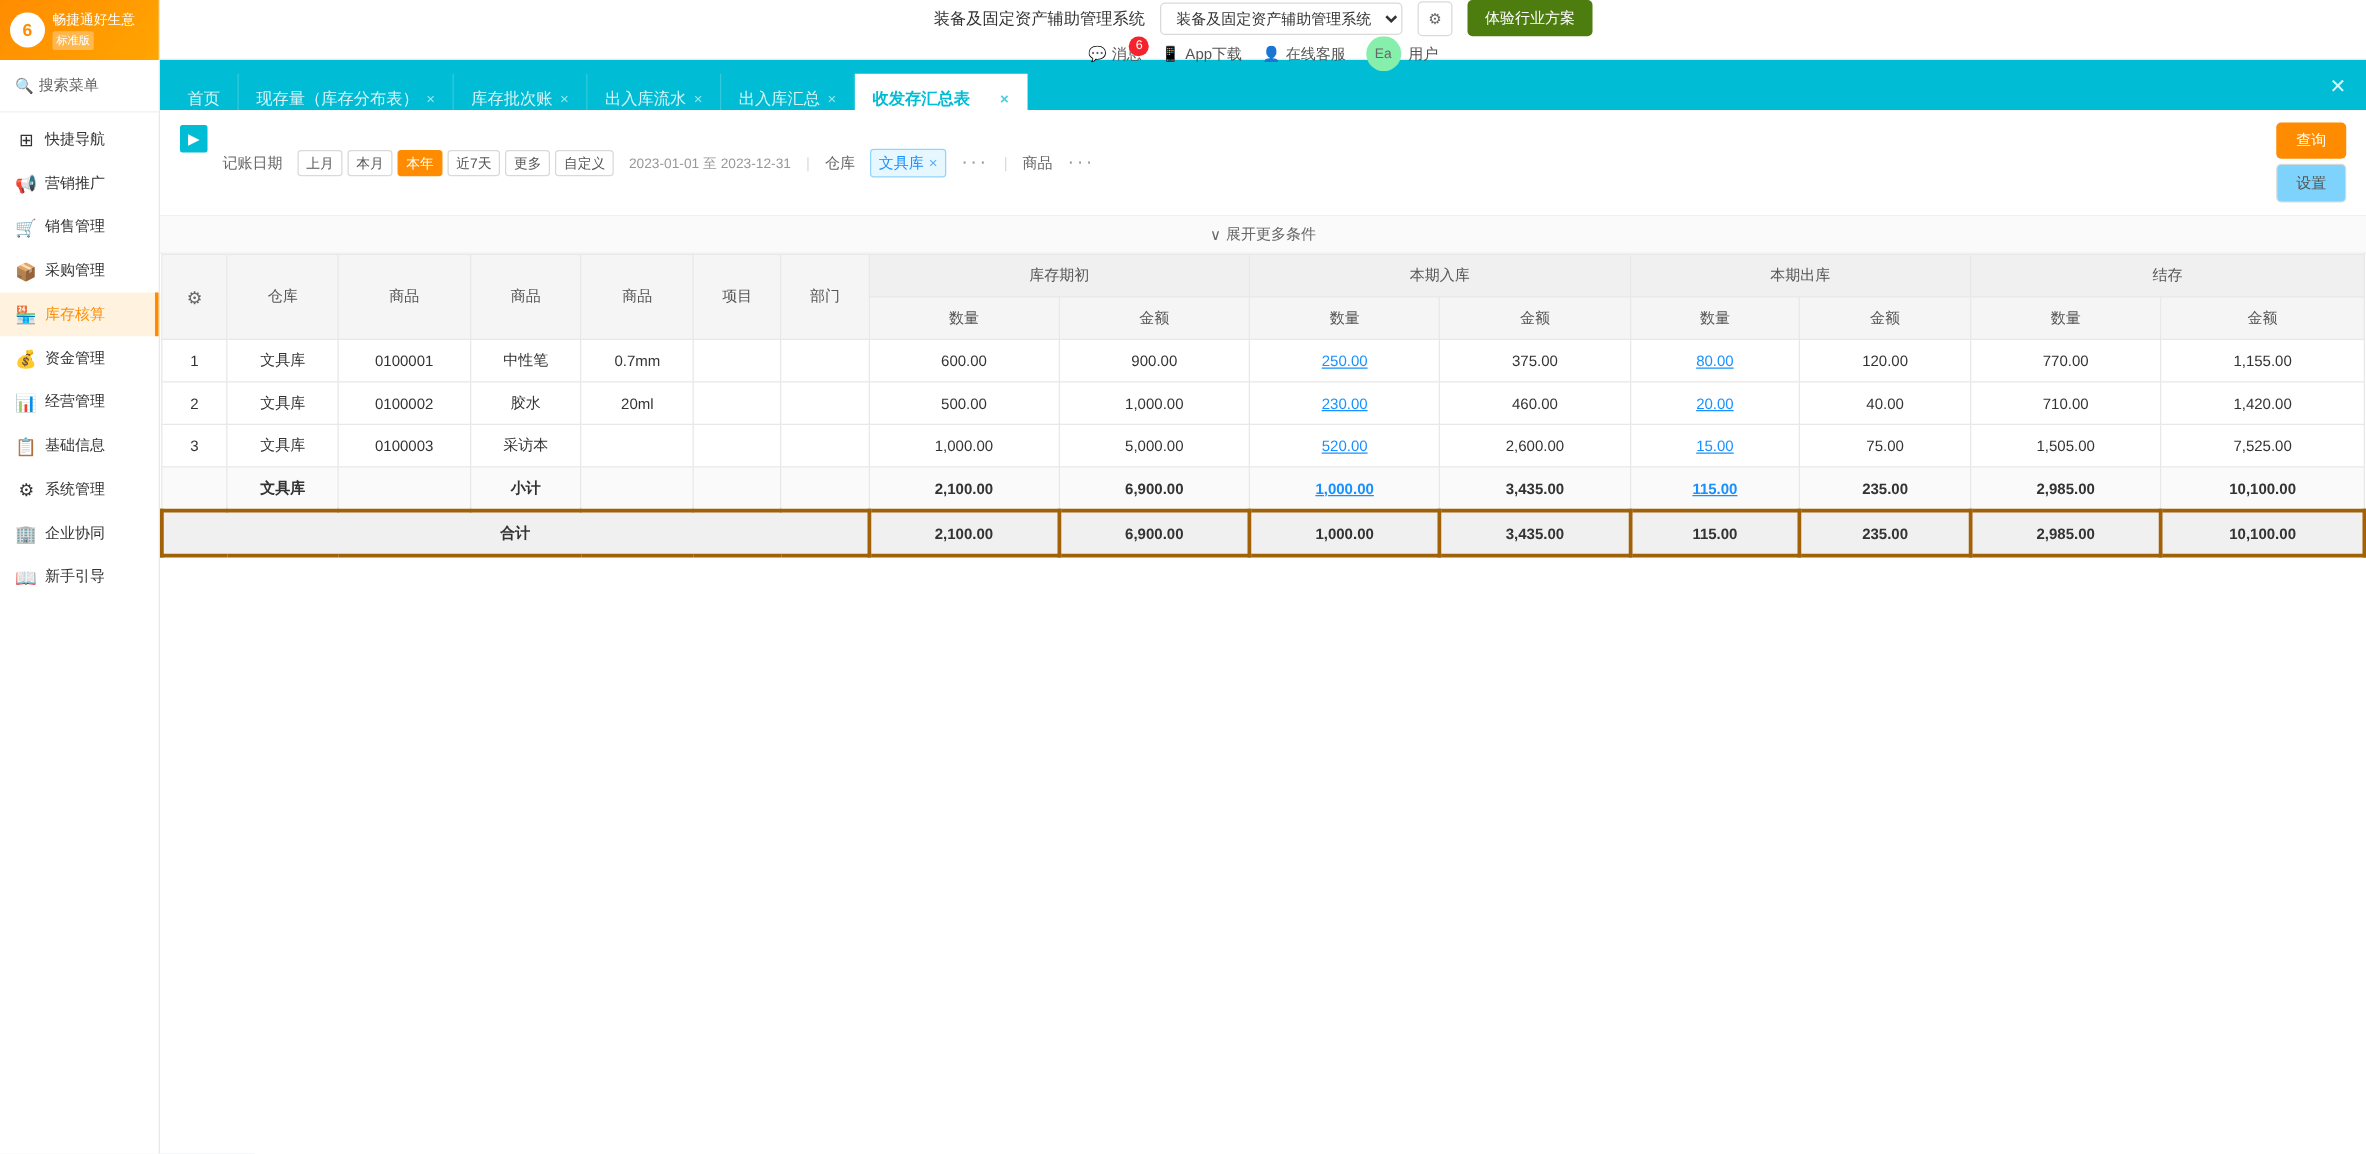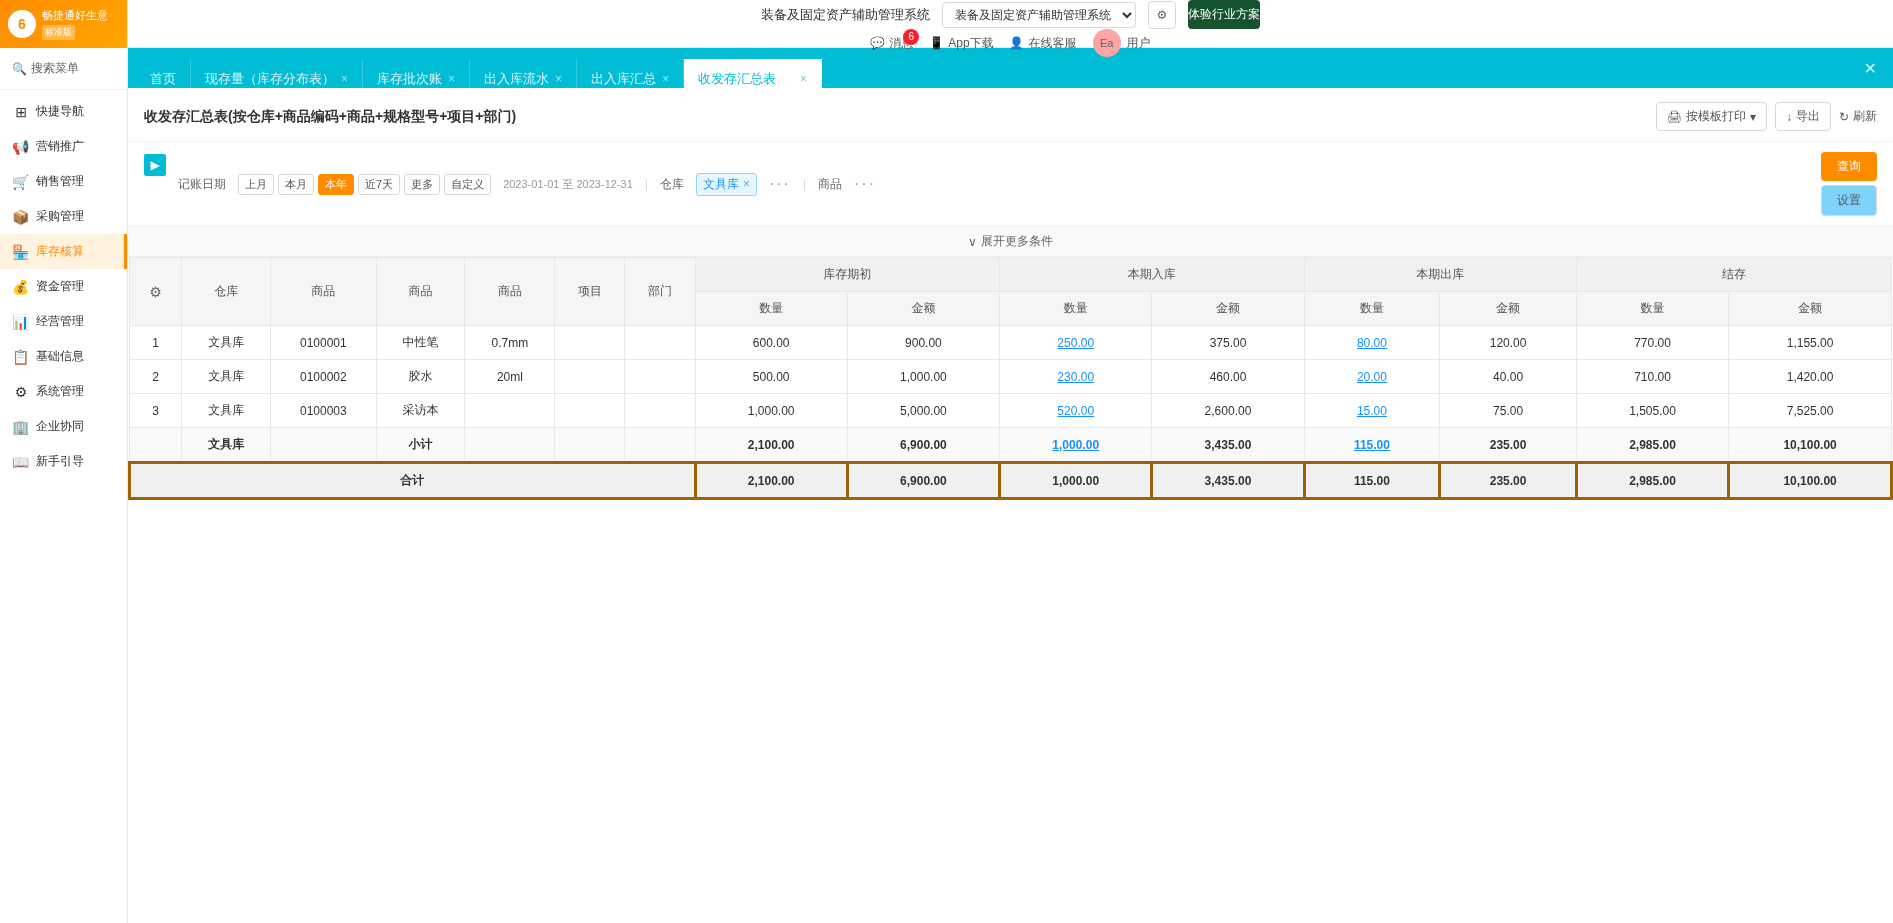--- a/index.html
+++ b/index.html
@@ -113,25 +113,25 @@
       height: 28px;
       border: 1px solid #d9d9d9;
       border-radius: 4px;
       display: flex;
       align-items: center;
       justify-content: center;
       cursor: pointer;
       color: #666;
     }
     .trial-btn {
-      background: #14532d;
+      background: #4d7c0f;
       color: #fff;
       border: none;
       border-radius: 4px;
-      padding: 6px 0;
+      padding: 6px 14px;
       font-size: 12px;
       cursor: pointer;
     }
     .header-right {
       display: flex;
       align-items: center;
       gap: 16px;
     }
     .header-action {
       display: flex;
@@ -152,21 +152,21 @@
       display: flex;
       align-items: center;
       justify-content: center;
       position: absolute;
       top: -6px;
       right: -6px;
     }
     .user-avatar {
       width: 28px;
       height: 28px;
-      background: #fca5a5;
+      background: #86efac;
       border-radius: 50%;
       display: flex;
       align-items: center;
       justify-content: center;
       font-size: 11px;
       color: #666;
     }
 
     
     .tab-bar {
@@ -184,21 +184,21 @@
       align-items: center;
       gap: 6px;
       padding: 0 14px;
       height: 40px;
       color: rgba(255,255,255,0.85);
       cursor: pointer;
       font-size: 13px;
       white-space: nowrap;
       border-right: 1px solid rgba(255,255,255,0.2);
     }
-    .tab-item.active { background: #fff; color: #00bcd4; font-weight: 400; gap: 24px; }
+    .tab-item.active { background: #fff; color: #00bcd4; font-weight: 700; gap: 24px; }
     .tab-close {
       font-size: 12px;
       line-height: 1;
       opacity: 0.7;
     }
     .tab-bar-close {
       margin-left: auto;
       color: rgba(255,255,255,0.85);
       font-size: 16px;
       cursor: pointer;
@@ -566,38 +566,20 @@
     <div class="tab-item active">
       <span>收发存汇总表</span>
       <span class="tab-close">×</span>
     </div>
     <span class="tab-bar-close">✕</span>
   </div>
 
   <div class="page-content">
     <div class="page-content-wrapper">
 
-      <div class="page-header">
-        <h2 class="page-title">收发存汇总表(按仓库+商品编码+商品+规格型号+项目+部门)</h2>
-        <div class="page-actions">
-          <button class="btn-action">
-            <span>🖨</span>
-            <span>按模板打印</span>
-            <span>▾</span>
-          </button>
-          <button class="btn-action">
-            <span>↓</span>
-            <span>导出</span>
-          </button>
-          <button class="btn-refresh">
-            <span>↻</span>
-            <span>刷新</span>
-          </button>
-        </div>
-      </div>
 
       <div class="filter-area">
         <div class="filter-toggle-btn">
           <span>▶</span>
         </div>
         <div class="filter-body">
           <div class="filter-row">
             <span class="filter-label">记账日期</span>
             <div class="date-shortcuts">
               <button class="date-btn">上月</button>

